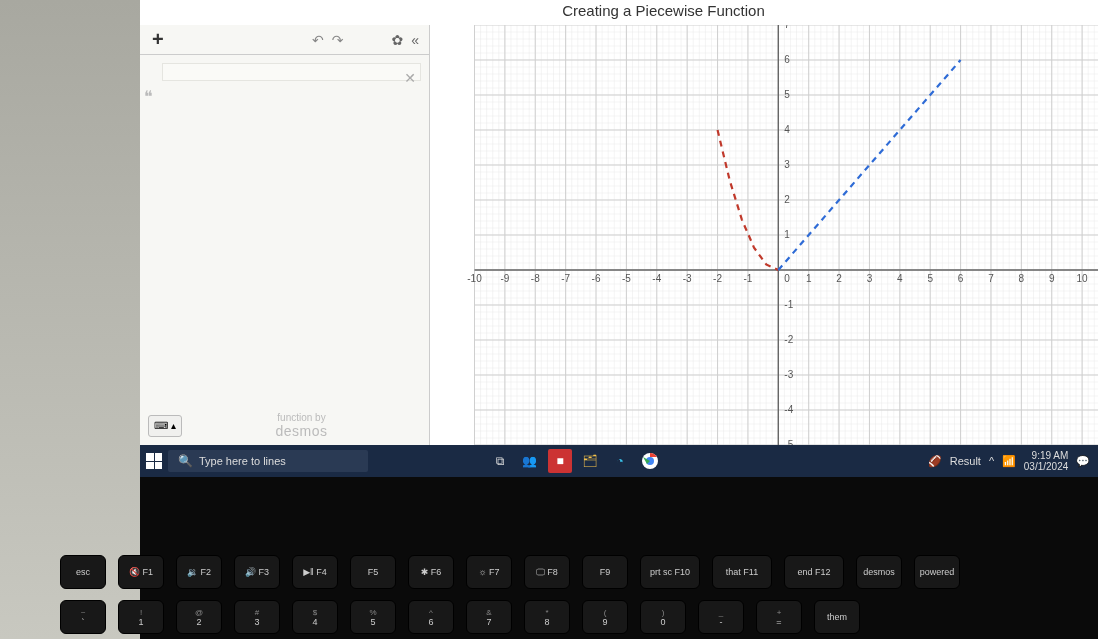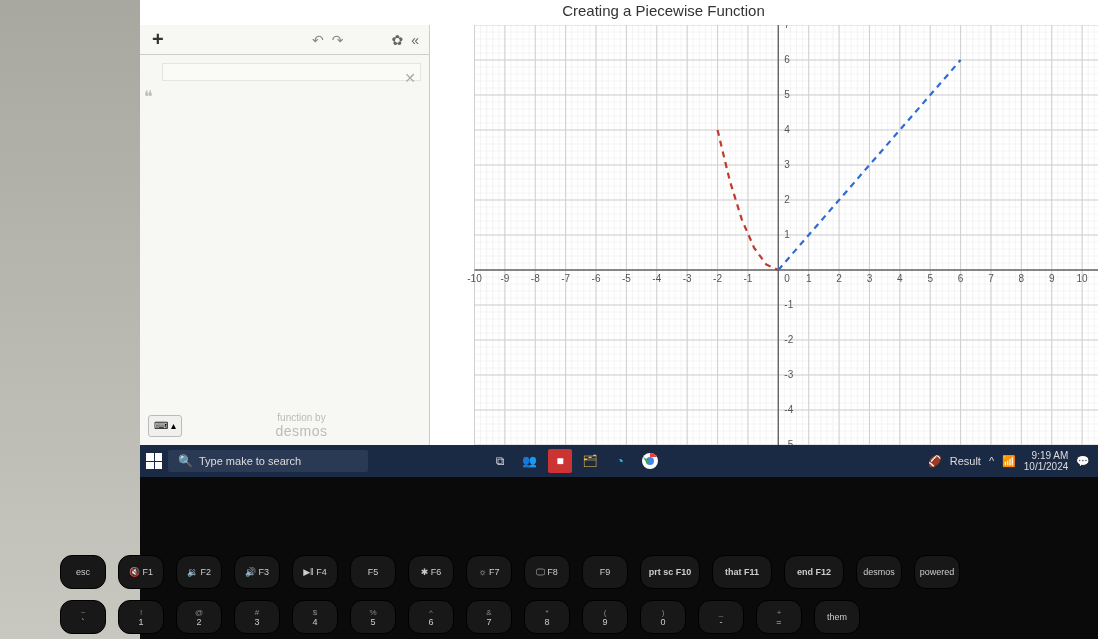--- a/index.html
+++ b/index.html
@@ -32,23 +32,23 @@
   .search .mag { font-size:12px; }
   .tb-center { display:flex; align-items:center; gap:6px; margin-left:120px; }
   .tb-icon { width:24px; height:24px; border-radius:2px; display:flex; align-items:center; justify-content:center; font-size:12px; }
   .tb-right { margin-left:auto; display:flex; align-items:center; gap:8px; padding-right:8px; }
   .clock { text-align:right; line-height:1.1; font-size:10px; }
   .photo-area { position:absolute; left:0; top:0; width:140px; height:639px; background:linear-gradient(#a8a8a0,#c8c8c0); }
   .bezel-bottom { position:absolute; left:140px; top:477px; width:958px; height:162px; background:#0a0a0a; }
   .kbrow { position:absolute; left:60px; right:0; display:flex; gap:12px; }
   .kbrow.r1 { top:555px; }
   .kbrow.r2 { top:600px; }
-  .key { min-width:46px; height:34px; background:#181818; border:1px solid #000; border-radius:12px; color:#ccc; font-size:9px; display:flex; flex-direction:column; align-items:center; justify-content:center; padding:2px 4px; }
+  .key { min-width:46px; height:34px; background:#181818; border:1px solid #000; border-radius:6px; color:#ccc; font-size:9px; display:flex; flex-direction:column; align-items:center; justify-content:center; padding:2px 4px; }
   .key .t { font-size:8px; color:#888; }
-  .key.wide { min-width:60px;font-weight:bold; }
+  .key.wide { min-width:60px; }
 </style>
 </head>
 <body>
 
 <div class="screen">
   <div class="photo-area"></div>
 
   <div class="app">
     <div class="title">Creating a Piecewise Function</div>
 
@@ -340,21 +340,21 @@
   <div class="taskbar">
     <div class="tb-left">
       <div class="winlogo">
           <div></div>
           <div></div>
           <div></div>
           <div></div>
         </div>
       <div class="search">
         <span class="mag">🔍</span>
-        <span>Type make to search</span>
+        <span>Type here to lines</span>
       </div>
     </div>
     <div class="tb-center">
       <div class="tb-icon">⧉</div>
       <div class="tb-icon" style="color:#8a7eff">👥</div>
       <div class="tb-icon" style="background:#c33;color:#fff">■</div>
       <div class="tb-icon" style="color:#f5c24c">🗂</div>
       <div class="tb-icon" style="color:#3ac1e8">◔</div>
       <div class="tb-icon">
         <svg width="18" height="18" viewBox="0 0 18 18">
@@ -366,21 +366,21 @@
           </svg>
       </div>
     </div>
     <div class="tb-right">
       <span>🏈</span>
       <span>Result</span>
       <span>^</span>
       <span>📶</span>
       <div class="clock">
         <div>9:19 AM</div>
-        <div>10/1/2024</div>
+        <div>03/1/2024</div>
       </div>
       <span>💬</span>
     </div>
   </div>
 
   <div class="bezel-bottom"></div>
 
   <div class="kbrow r1" id="kb-r1">
       <div class="key">esc</div>
       <div class="key">🔇 F1</div>

